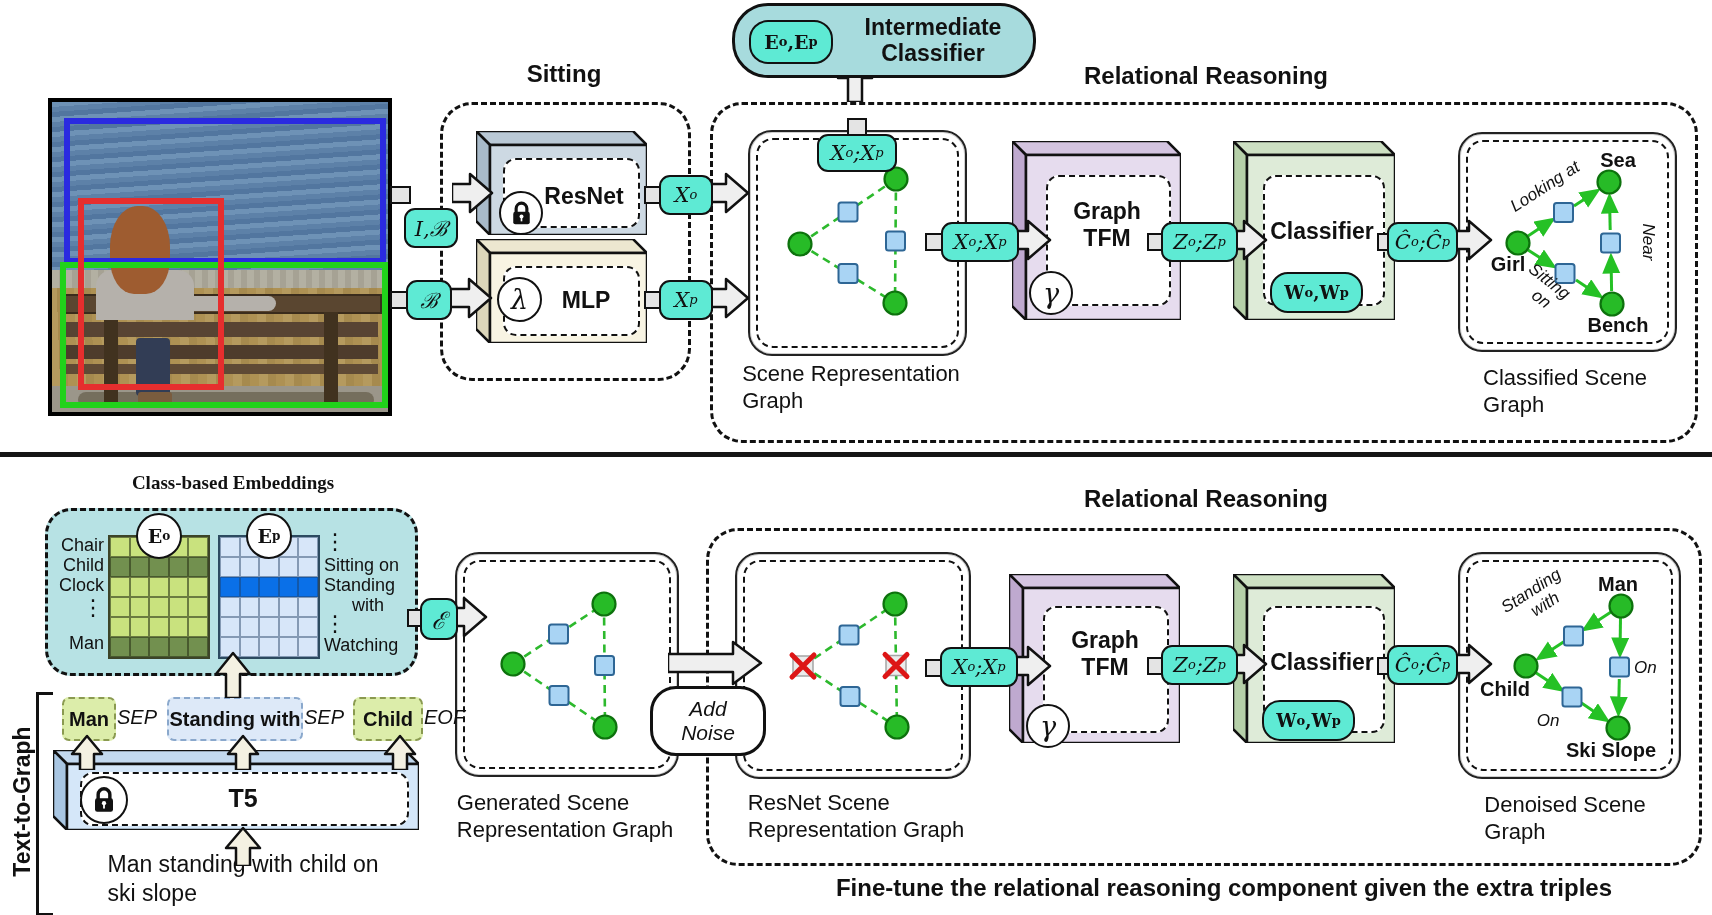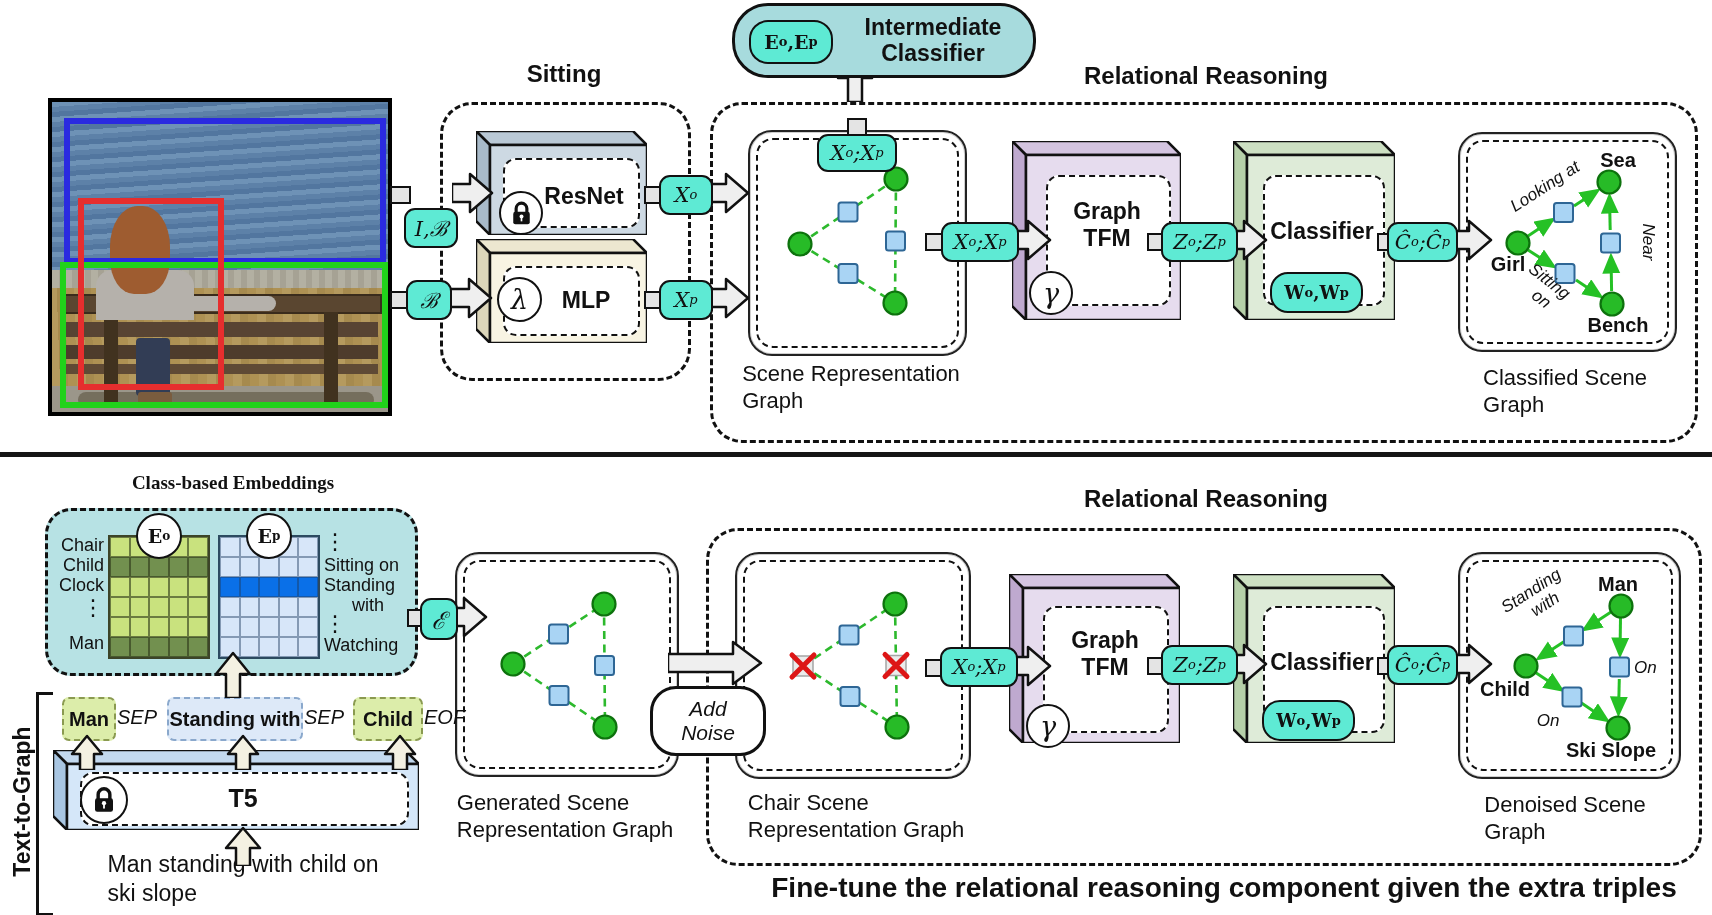--- a/index.html
+++ b/index.html
@@ -81,21 +81,21 @@
 
     <div class="bbox" style="left:12px;top:16px;width:322px;height:146px;border:6px solid #2a2ae0;"></div>
     <div class="bbox" style="left:8px;top:160px;width:328px;height:146px;border:6px solid #21d21b;"></div>
     <div class="bbox" style="left:26px;top:96px;width:146px;height:192px;border:6px solid #e62e2e;"></div>
   </div>
 
   <div class="title" style="left:564px;top:60px;">Sitting</div>
   <div class="title" style="left:1206px;top:62px;">Relational Reasoning</div>
   <div class="title" style="left:233px;top:472px;font-size:19px;font-family:Liberation Serif, serif;">Class-based Embeddings</div>
   <div class="title" style="left:1206px;top:485px;">Relational Reasoning</div>
-  <div class="caption" style="left:1224px;top:874px;font-size:28px;">Fine-tune the relational reasoning component given the extra triples</div>
+  <div class="caption" style="left:1224px;top:874px;font-size:24px;">Fine-tune the relational reasoning component given the extra triples</div>
 
   <div class="dashbox" style="left:440px;top:102px;width:245px;height:273px;border-width:3px;"></div>
   <div class="dashbox" style="left:710px;top:102px;width:982px;height:335px;"></div>
   <div class="dashbox" style="left:706px;top:528px;width:990px;height:332px;"></div>
 
   <div class="panel" style="left:748px;top:130px;width:215px;height:222px;">
     <div class="inner"></div>
     <svg width="215" height="222">
       <line class="gedge" x1="50" y1="112" x2="146" y2="47"></line>
       <line class="gedge" x1="50" y1="112" x2="145" y2="171"></line>
@@ -449,21 +449,21 @@
         <rect class="xback" x="56" y="102" width="20" height="20"></rect>
         <path class="xmark" d="M55,101 L77,123 M55,123 L77,101"></path>
       </g>
       <g>
         <rect class="xback" x="149" y="101.5" width="20" height="20"></rect>
         <path class="xmark" d="M148,100.5 L170,122.5 M148,122.5 L170,100.5"></path>
       </g>
     </svg>
   </div>
   <div class="plabel" style="left:856px;top:789px;">
-    <div>Chair Scene</div>
+    <div>ResNet Scene</div>
       <div>Representation Graph</div>
   </div>
 
   <div class="b3d" style="left:1009px;top:574px;width:171px;height:169px;">
     <svg width="171" height="169">
       <polygon points="14,14 171,14 157,0 0,0" fill="#d4c4e0" stroke="#111" stroke-width="2.5" stroke-linejoin="round"></polygon>
       <polygon points="0,0 14,14 14,169 0,155" fill="#bfa9cf" stroke="#111" stroke-width="2.5" stroke-linejoin="round"></polygon>
       <rect x="14" y="14" width="157" height="155" fill="#e6dcee" stroke="#111" stroke-width="2.5"></rect>
     </svg>
     <div class="inner-dash" style="left:34px;top:32px;width:122px;height:123px;"></div>

